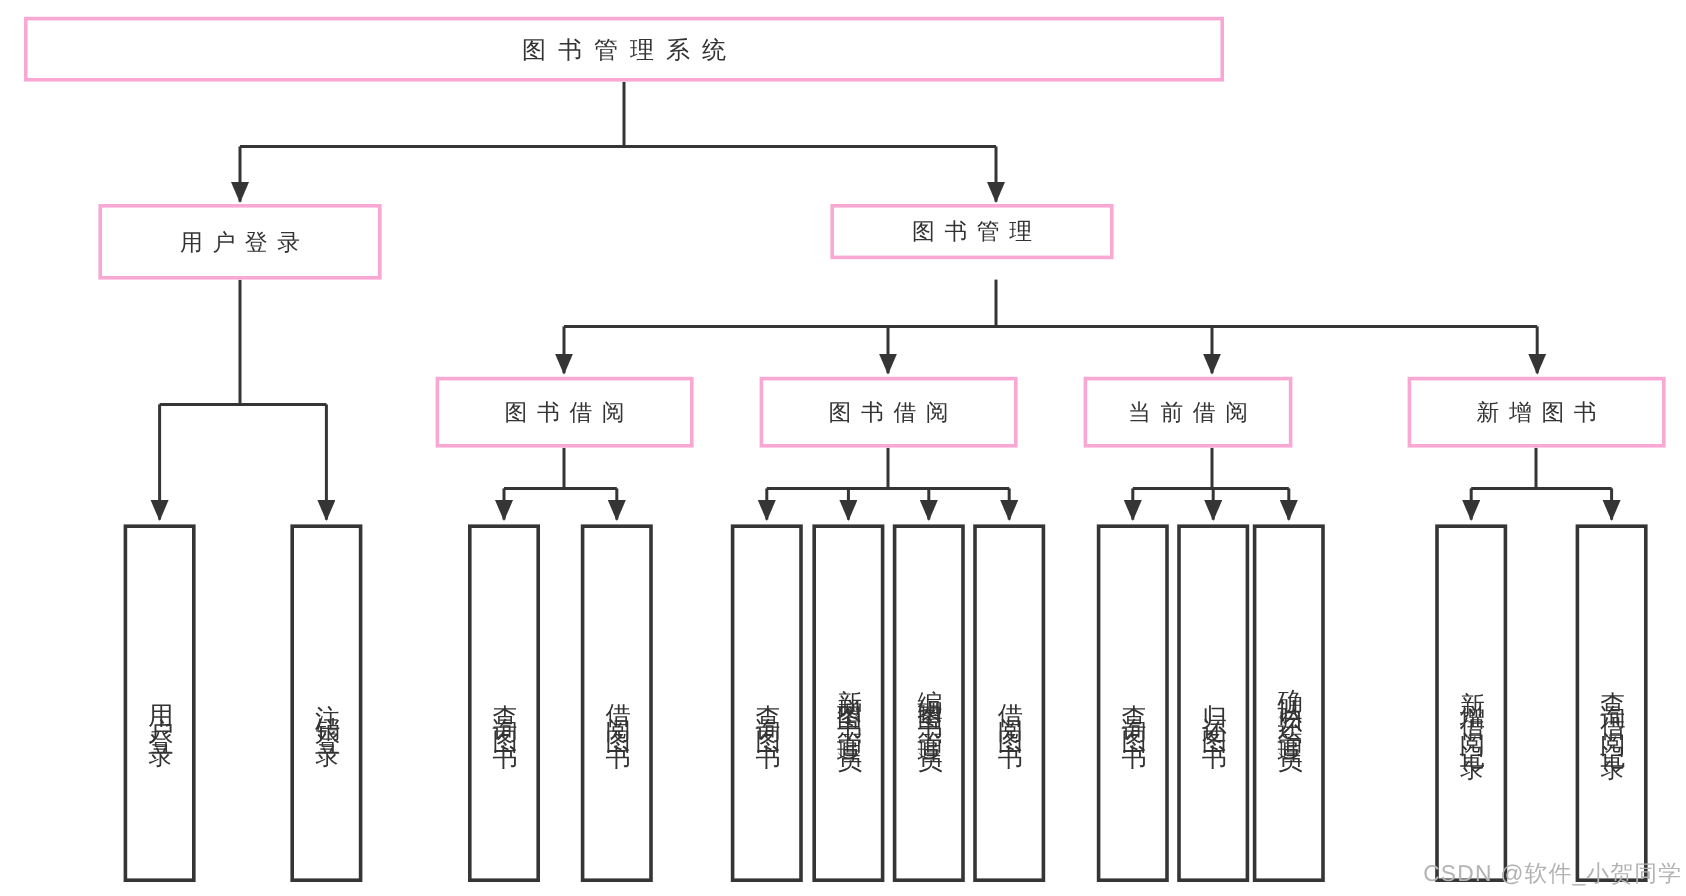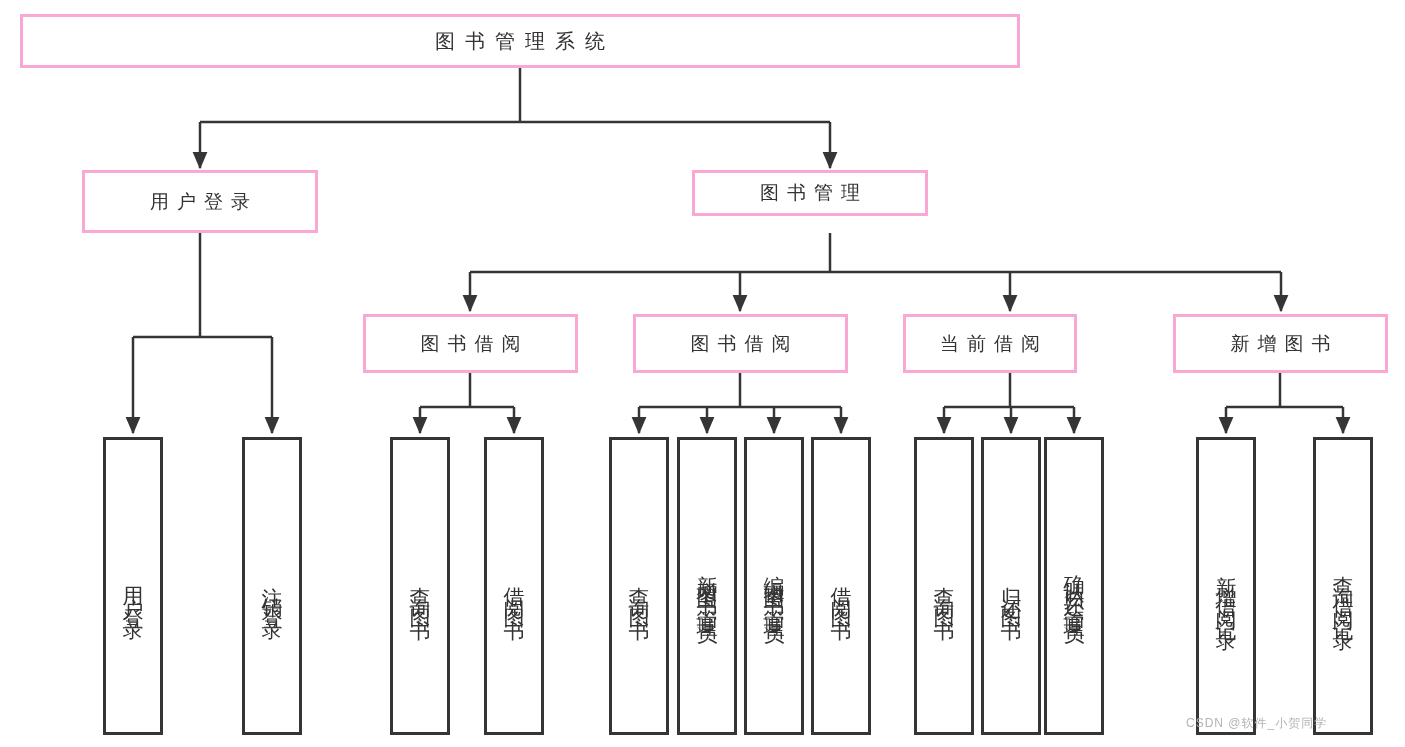--- a/index.html
+++ b/index.html
@@ -53,21 +53,21 @@
     color: #333333;
     white-space: nowrap;
   }
   .leaf.long .v-label {
     letter-spacing: 7px;
     margin-bottom: -7px;
   }
   .watermark {
     position: absolute;
     left: 1186px; top: 715px;
-    font-size: 12px;
+    font-size: 19px;
     color: #b3b3b3;
     letter-spacing: 1px;
     white-space: nowrap;
     z-index: 5;
   }
 </style>
 </head>
 <body>
 
 <div class="canvas">

